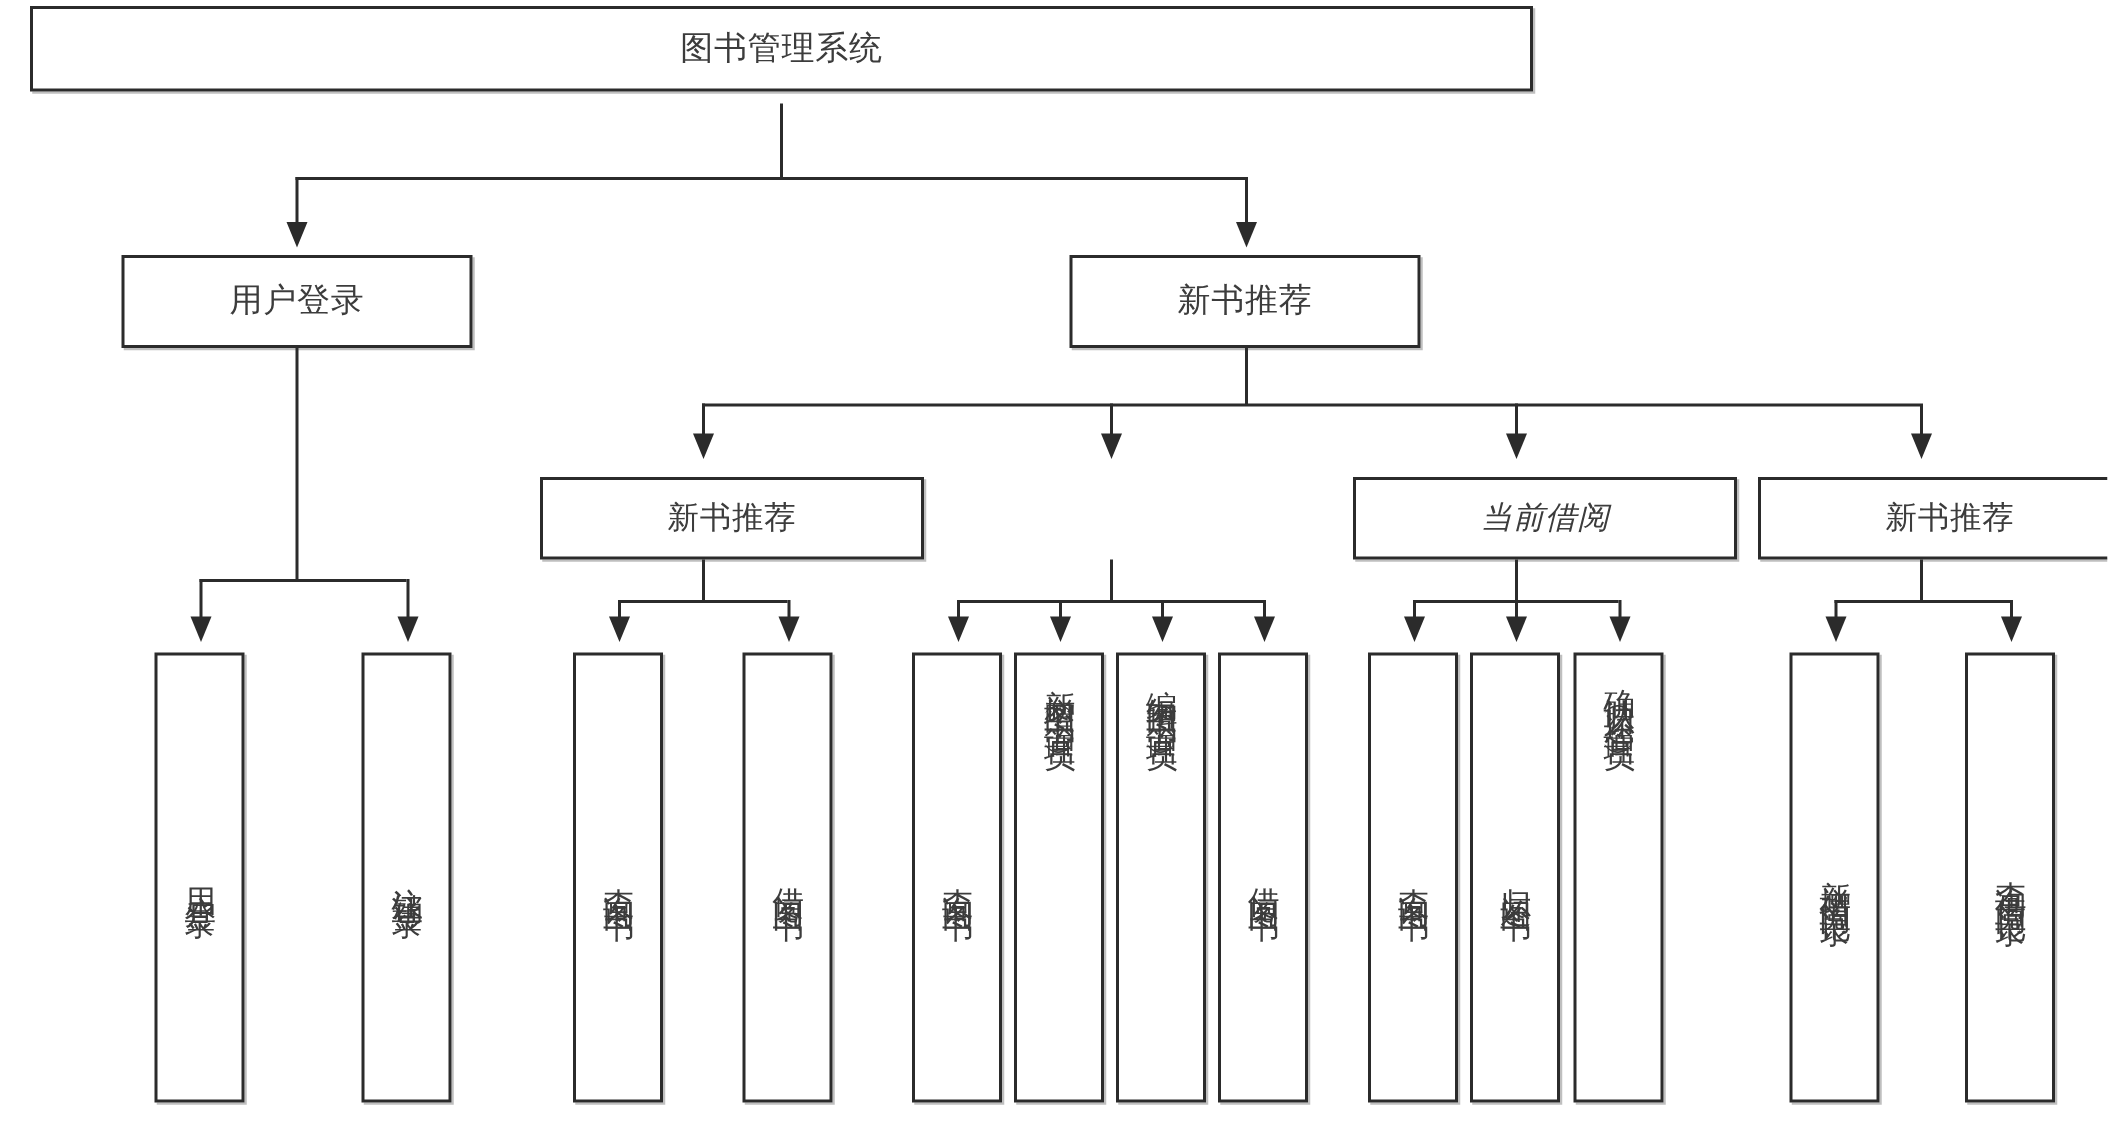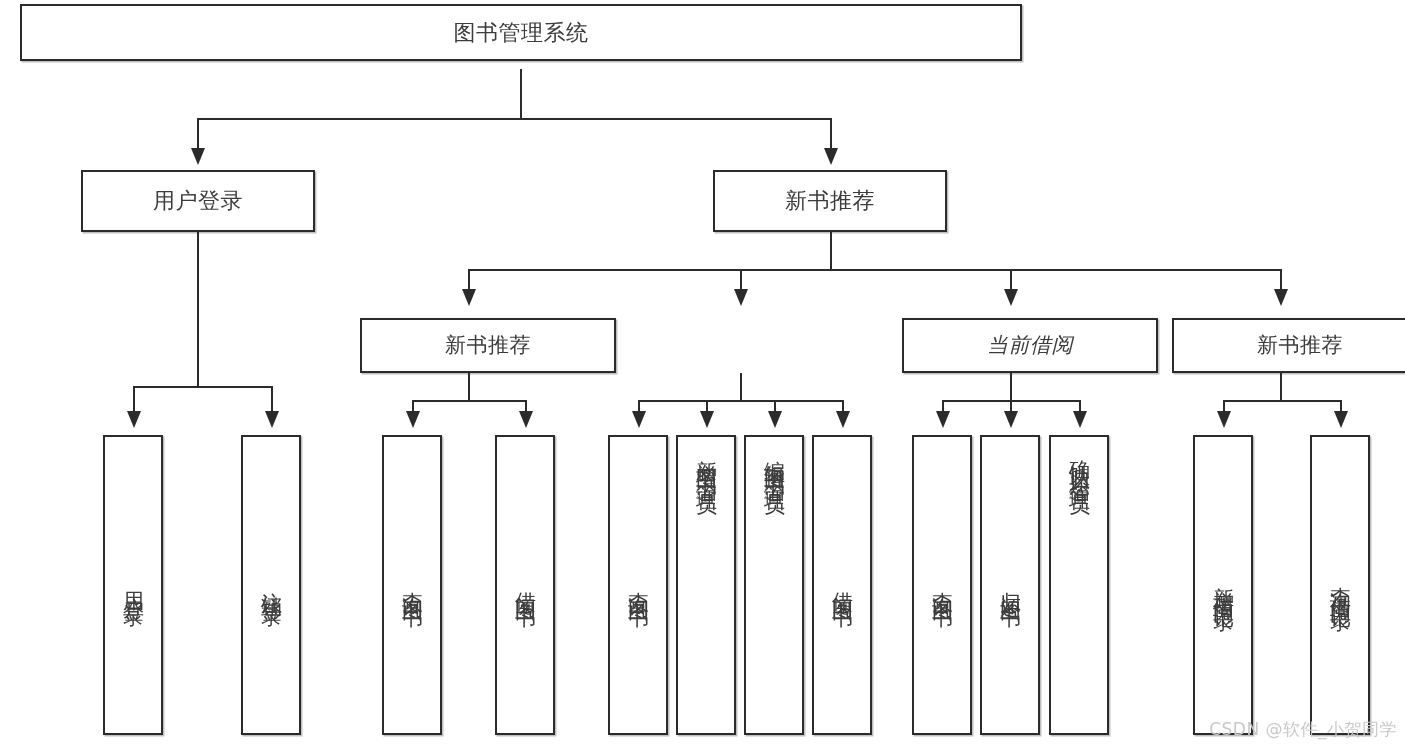--- a/index.html
+++ b/index.html
@@ -232,15 +232,14 @@
     <span class="node-label">确认归还（管理员）</span>
   </div>
 
   <div class="node leaf centered" style="left:1193px;">
     <span class="node-label">新增借阅记录</span>
   </div>
   <div class="node leaf centered" style="left:1310px;">
     <span class="node-label">查询借阅记录</span>
   </div>
 
-  <div class="watermark">CSDN @软件_小贺同学</div>
 
 </div>
 
 </body></html>

